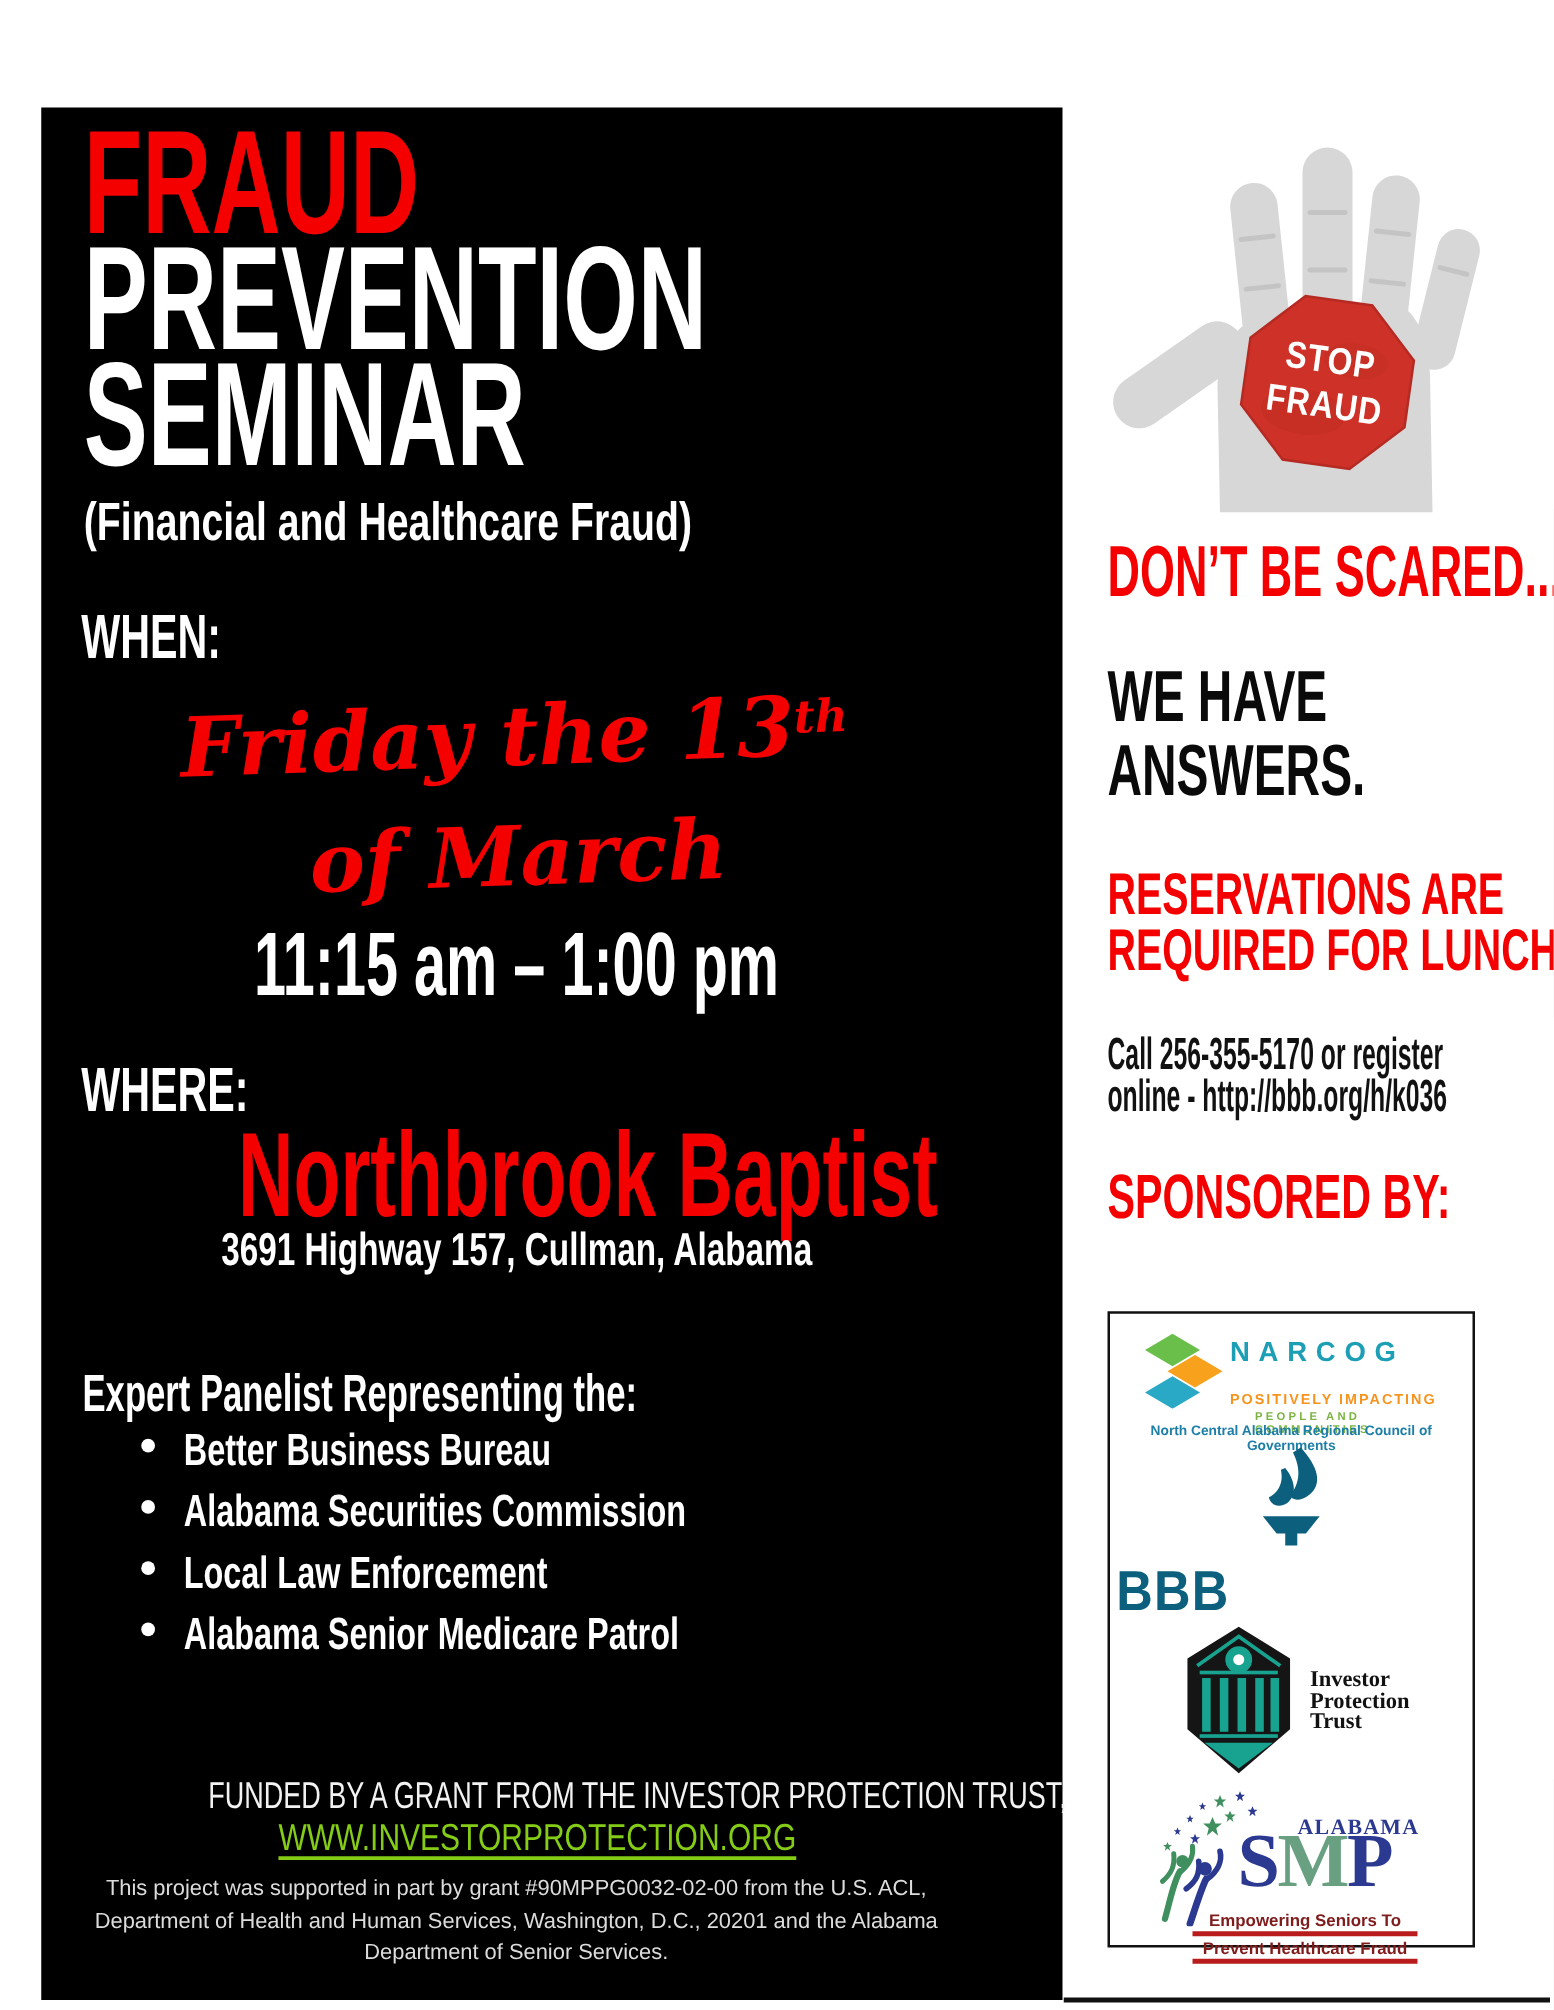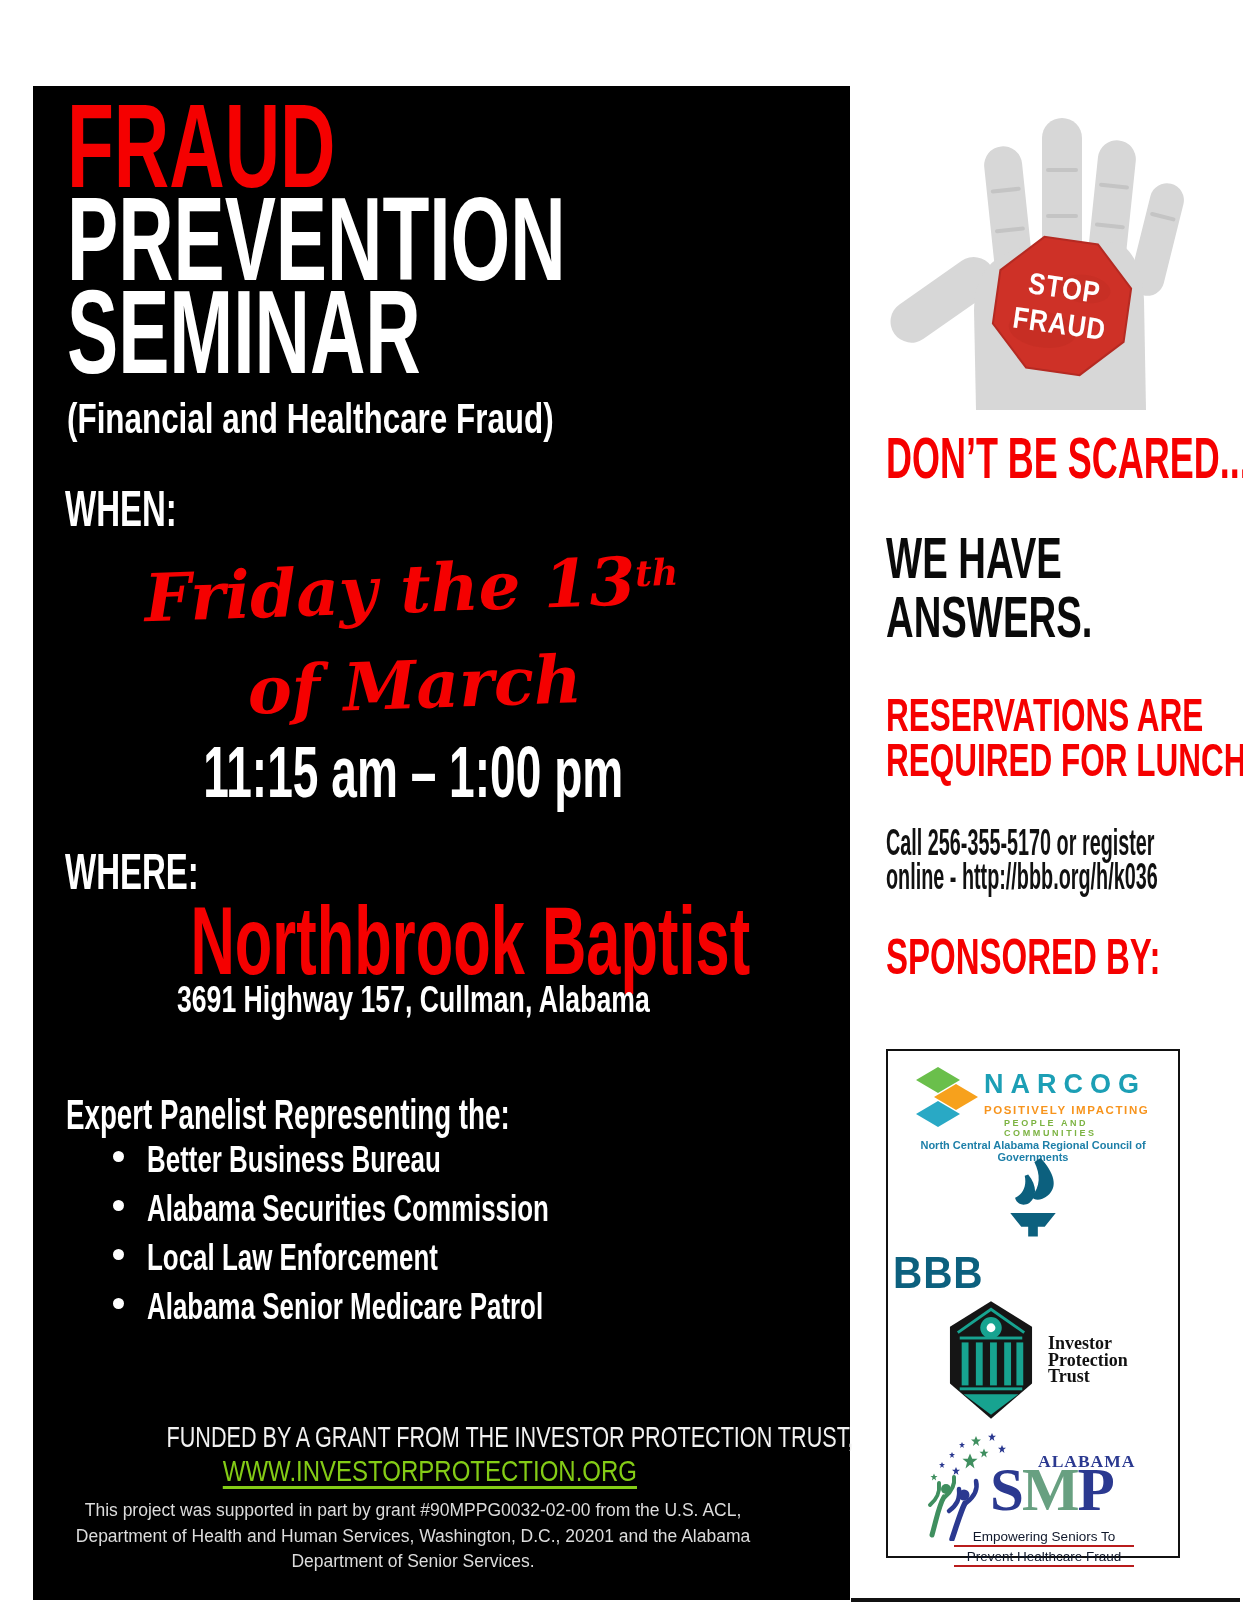--- a/index.html
+++ b/index.html
@@ -56,22 +56,22 @@
   .call div{font-size:36px;line-height:34px;font-weight:bold;color:#111;white-space:nowrap;
             transform:scaleX(.55);transform-origin:0 0;}
   .sponsored{position:absolute;left:886px;top:928px;font-size:50px;font-weight:bold;color:#f50000;
              white-space:nowrap;transform:scaleX(.66);transform-origin:0 0;}
 
   .sponsor-box{position:absolute;left:886px;top:1049px;width:290px;height:505px;border:2px solid #111;background:#fff;}
   
   .narcog{position:absolute;top:8px;left:0;width:100%;height:92px;}
   .narcog-diamonds{position:absolute;left:26px;top:8px;}
   .narcog-text{position:absolute;left:96px;top:10px;}
-  .narcog-name{font-size:27px;font-weight:bold;color:#1c9fb5;letter-spacing:7px;}
-  .narcog-tag1{font-size:11.5px;font-weight:bold;color:#f7941d;letter-spacing:1.6px;margin-top:4px;}
+  .narcog-name{font-size:22px;font-weight:bold;color:#1c9fb5;letter-spacing:7px;}
+  .narcog-tag1{font-size:11.5px;font-weight:bold;color:#f7941d;letter-spacing:1.6px;margin-top:19px;}
   .narcog-tag2{font-size:9px;font-weight:bold;color:#7cb342;letter-spacing:2.6px;margin-top:2px;padding-left:20px;}
   .narcog-caption{position:absolute;top:80px;left:0;width:100%;text-align:center;
                   font-size:11px;font-weight:bold;color:#1d7fa8;}
   
   .bbb{position:absolute;top:104px;left:0;width:100%;text-align:left;}
   .bbb svg{display:block;margin:0 auto;}
   .bbb-name{font-size:45px;font-weight:bold;color:#0c607e;letter-spacing:1px;margin-top:-2px;
             display:inline-block;transform:scaleX(.9);}
   
   .ipt{position:absolute;top:248px;left:60px;display:flex;align-items:center;gap:14px;}
@@ -79,21 +79,21 @@
   
   .smp{position:absolute;top:380px;left:14px;width:262px;height:122px;}
   .smp-art{position:absolute;left:10px;top:0;}
   .smp-state{position:absolute;left:136px;top:20px;font-family:"Liberation Serif",serif;font-weight:bold;
              font-size:17.5px;letter-spacing:1px;color:#2b3990;}
   .smp-word{position:absolute;left:88px;top:28px;font-family:"Liberation Serif",serif;font-weight:bold;
             font-size:61px;line-height:1;letter-spacing:-2px;}
   .smp-s,.smp-p{color:#2b3990;}
   .smp-m{color:#68a081;}
   .smp-tags{position:absolute;left:52px;top:98px;width:180px;text-align:center;}
-  .smp-tags div{font-size:13.5px;font-weight:normal;color:#0f172a;border-bottom:2px solid #b91c1c;
+  .smp-tags div{font-size:13.5px;font-weight:bold;color:#7f1d1d;border-bottom:4px solid #b91c1c;
                 padding-bottom:1px;margin-bottom:2px;white-space:nowrap;}
   .bottom-line{position:absolute;left:851px;top:1598px;width:389px;height:4px;background:#111;}
 </style>
 </head>
 <body>
 
 <div class="page">
 
   <div class="panel">
 

